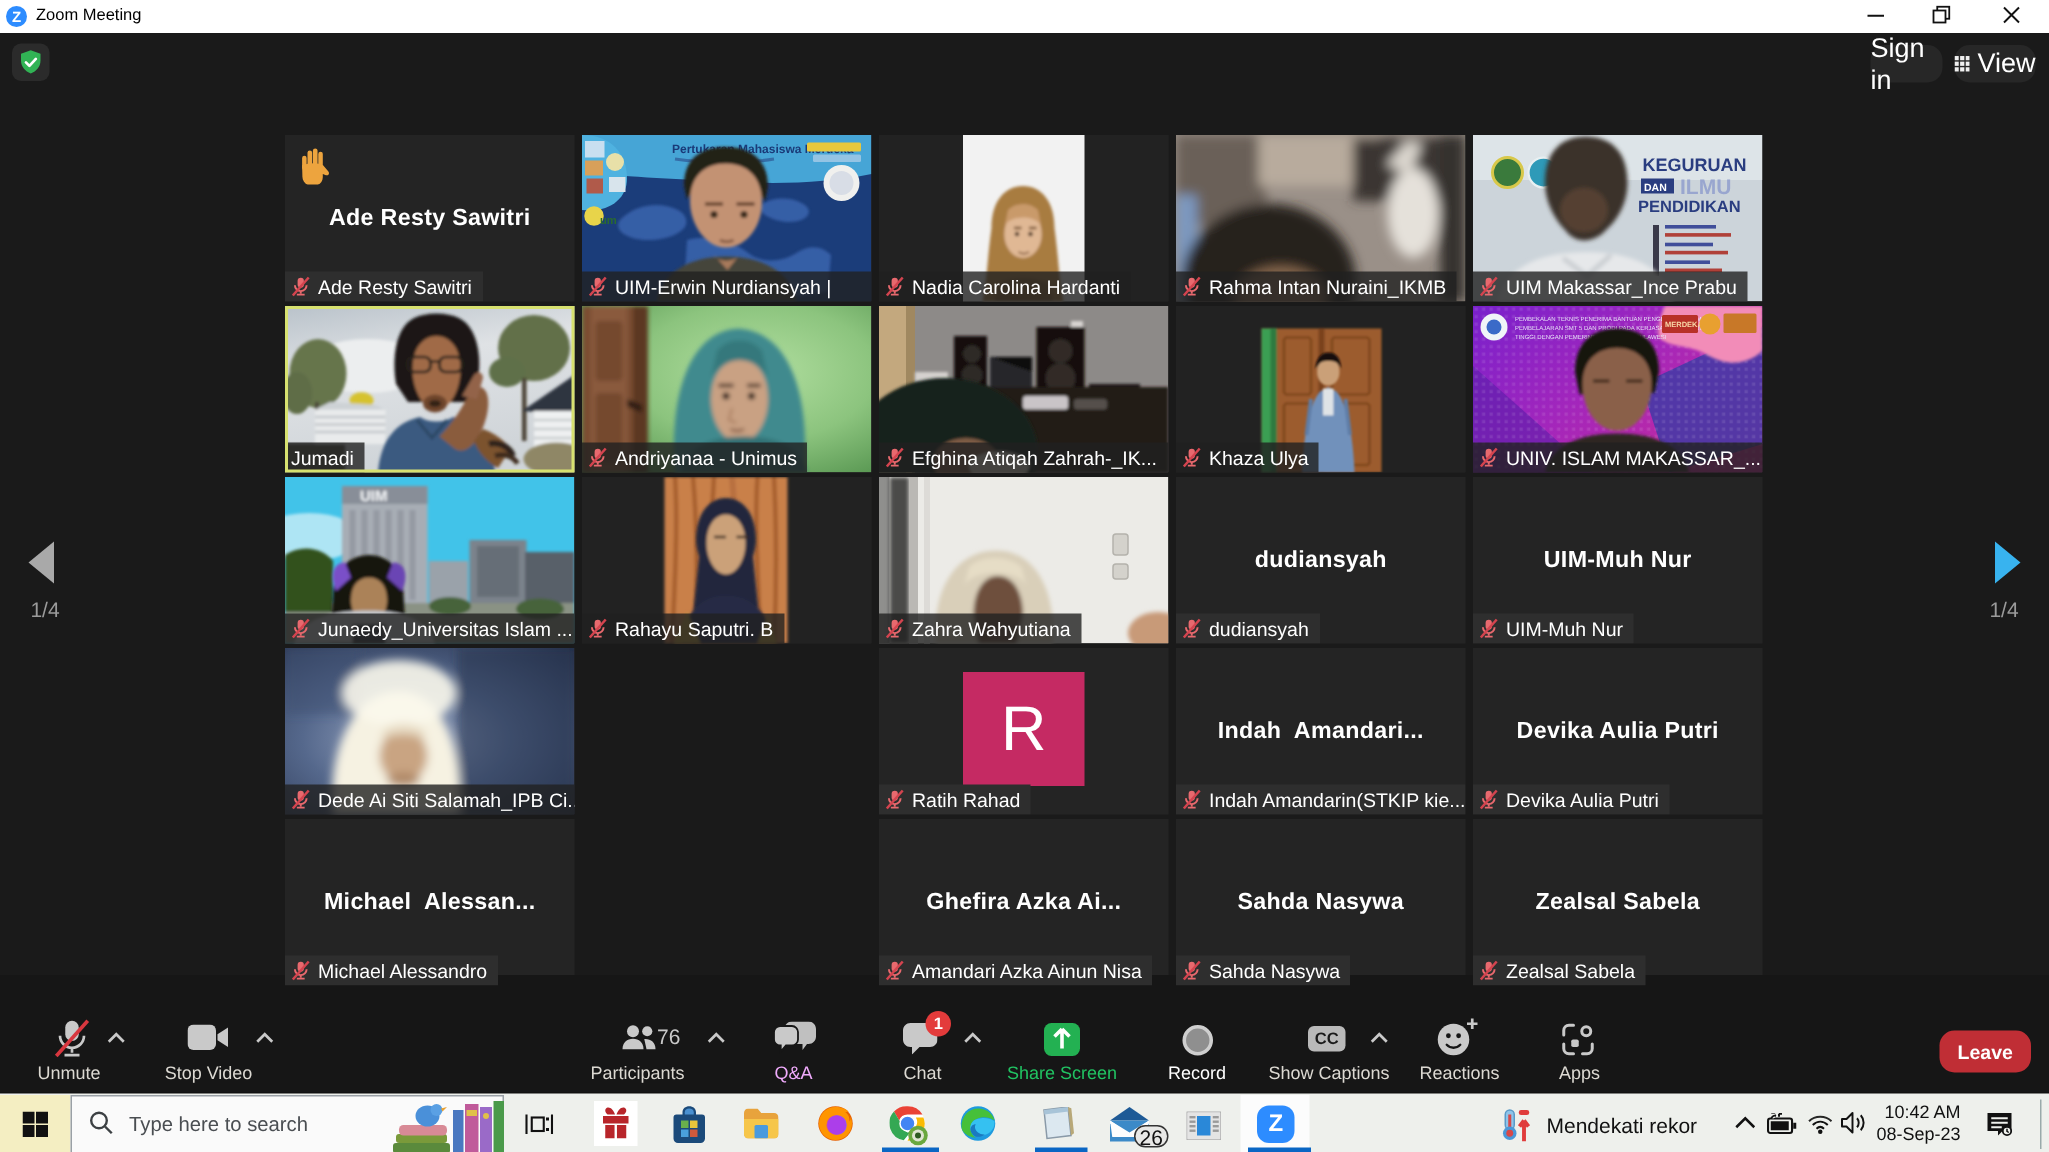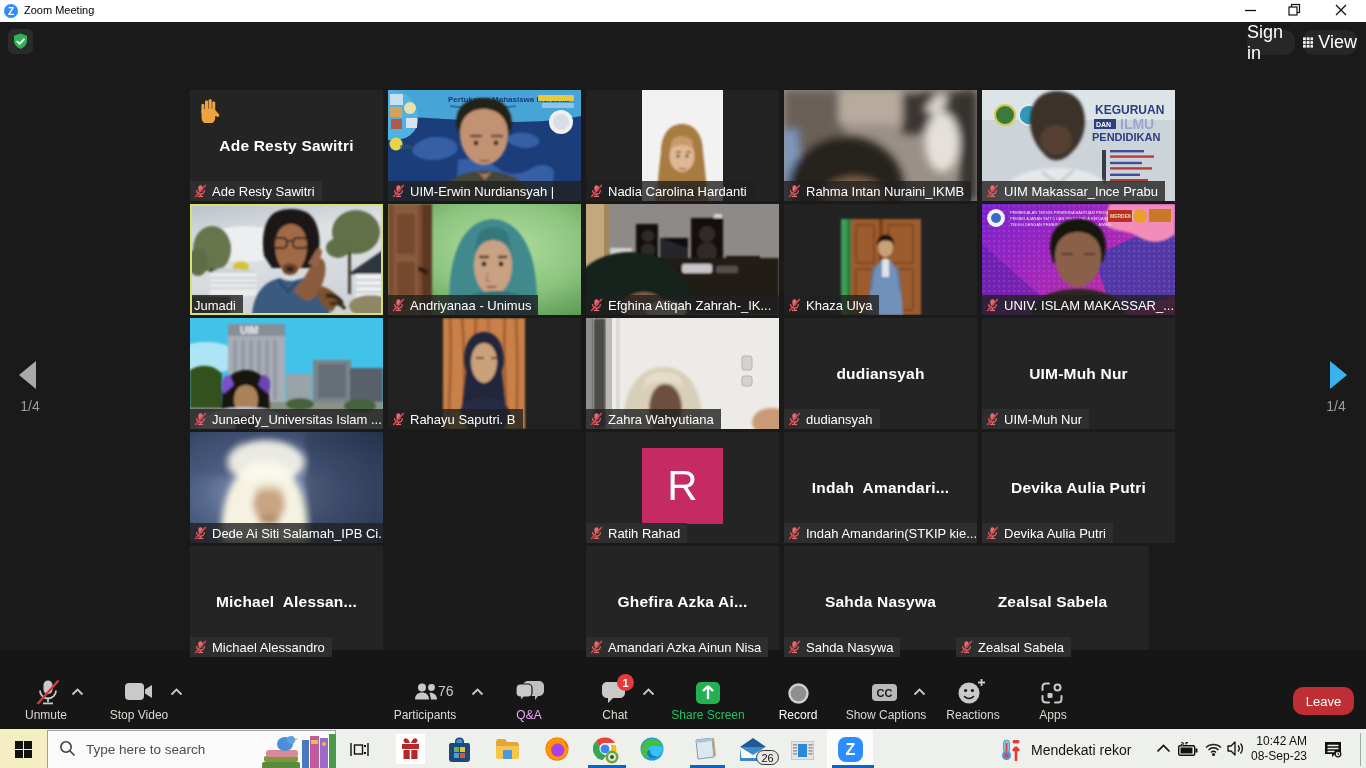--- a/index.html
+++ b/index.html
@@ -762,21 +762,21 @@
             <rect x="4.4" y="1.2" width="4.2" height="6.6" rx="2.1" stroke="none"></rect>
             <path d="M2.6 6.2a3.9 3.9 0 0 0 7.8 0" fill="none" stroke-width="1.3"></path>
             <path d="M6.5 10.2v1.6" fill="none" stroke-width="1.3"></path>
             <path d="M3.9 12.4h5.2" fill="none" stroke-width="1.3"></path>
           </g>
           <path d="M1.2 13 11.8 1" stroke="#d4444f" stroke-width="1.7" fill="none"></path>
         </svg>
         <span>Sahda Nasywa</span>
       </div>
     </div>
-<div class="t dk" style="left:956px;top:546px">
+<div class="t dk" style="left:982px;top:546px">
       <div class="nm">Zealsal Sabela</div>
       <div class="lb">
         <svg class="mi" width="13" height="14" viewBox="0 0 13 14">
           <g fill="#e8696e" stroke="#e8696e">
             <rect x="4.4" y="1.2" width="4.2" height="6.6" rx="2.1" stroke="none"></rect>
             <path d="M2.6 6.2a3.9 3.9 0 0 0 7.8 0" fill="none" stroke-width="1.3"></path>
             <path d="M6.5 10.2v1.6" fill="none" stroke-width="1.3"></path>
             <path d="M3.9 12.4h5.2" fill="none" stroke-width="1.3"></path>
           </g>
           <path d="M1.2 13 11.8 1" stroke="#d4444f" stroke-width="1.7" fill="none"></path>
@@ -862,21 +862,21 @@
  <g fill="none" stroke="#c9c9c9" stroke-width="2" stroke-linecap="round">
  <path d="M1.5 8V5c0-2 1.5-3.5 3.5-3.5h3"></path>
  <path d="M20.5 14v3c0 2-1.5 3.5-3.5 3.5h-3"></path>
  <path d="M8 20.5H5c-2 0-3.5-1.5-3.5-3.5v-3"></path>
       </g>
  <circle cx="16.5" cy="5.5" r="3" fill="none" stroke="#c9c9c9" stroke-width="2"></circle>
  <rect x="6.5" y="11" width="5" height="5" rx="1.2" fill="#c9c9c9"></rect>
     </svg>
 <div class="tblab" style="left:1053px;top:708px;color:#dcd9d2">Apps</div>
 <div class="abs" style="left:1293px;top:687px;width:61px;height:28px;background:#c02e35;border-radius:10px;
- display:flex;align-items:center;justify-content:center;color:#fff;font-size:13px;font-weight:normal">Leave</div>
+ display:flex;align-items:center;justify-content:center;color:#fff;font-size:13px;font-weight:bold">Leave</div>
 </div>
 <div class="abs" style="left:0;top:728px;width:1366px;height:40px;background:#eef0ec;border-top:1px solid #111;z-index:40">
 <div class="abs" style="left:0;top:1px;width:47px;height:39px;background:#f4eec2"></div>
 <svg class="abs" style="left:15px;top:12px" width="17" height="17" viewBox="0 0 17 17">
  <g fill="#111">
         <rect x="0" y="0" width="8" height="8"></rect>
         <rect x="9" y="0" width="8" height="8"></rect>
  <rect x="0" y="9" width="8" height="8"></rect>
         <rect x="9" y="9" width="8" height="8"></rect>
       </g>
@@ -965,21 +965,21 @@
     </svg>
 <div class="abs" style="left:690px;top:36px;width:35px;height:3px;background:#0a66c4"></div>
 <svg class="abs" style="left:739px;top:9px" width="28" height="24" viewBox="0 0 28 24">
  <path d="M1 9L14 0l13 9z" fill="#1e5a96"></path>
  <path d="M1 9h26v14H1z" fill="#3c8ac8"></path>
  <path d="M1 9l13 9 13-9v2l-13 9L1 11z" fill="#fff"></path>
  <path d="M1 9l13 8 13-8-1.5 11h-23z" fill="#fdfdfd"></path>
  <path d="M1 9h26v3l-13 8L1 12z" fill="#2e78b8" opacity="0"></path>
     </svg>
 <div class="abs" style="left:756px;top:21px;width:23px;height:15px;background:#e8e8e6;border:1px solid #333;
- border-radius:8px;display:flex;align-items:center;justify-content:center;font-size:11px;color:#111">26</div>
+ border-radius:8px;display:flex;align-items:center;justify-content:center;font-size:14px;color:#111">26</div>
 <svg class="abs" style="left:791px;top:12px" width="23" height="19" viewBox="0 0 23 19">
  <rect x="0" y="0" width="23" height="19" rx="1" fill="#e4e4e4" stroke="#b0b0b0" stroke-width="1"></rect>
  <rect x="7" y="3" width="9" height="13" fill="#2a88d8"></rect>
  <g fill="#9a9a9a">
         <rect x="2" y="3" width="4" height="1.6"></rect>
         <rect x="2" y="6" width="4" height="1.6"></rect>
  <rect x="2" y="9" width="4" height="1.6"></rect>
         <rect x="2" y="12" width="4" height="1.6"></rect>
  <rect x="17.5" y="3" width="4" height="1.6"></rect>
         <rect x="17.5" y="6" width="4" height="1.6"></rect>

